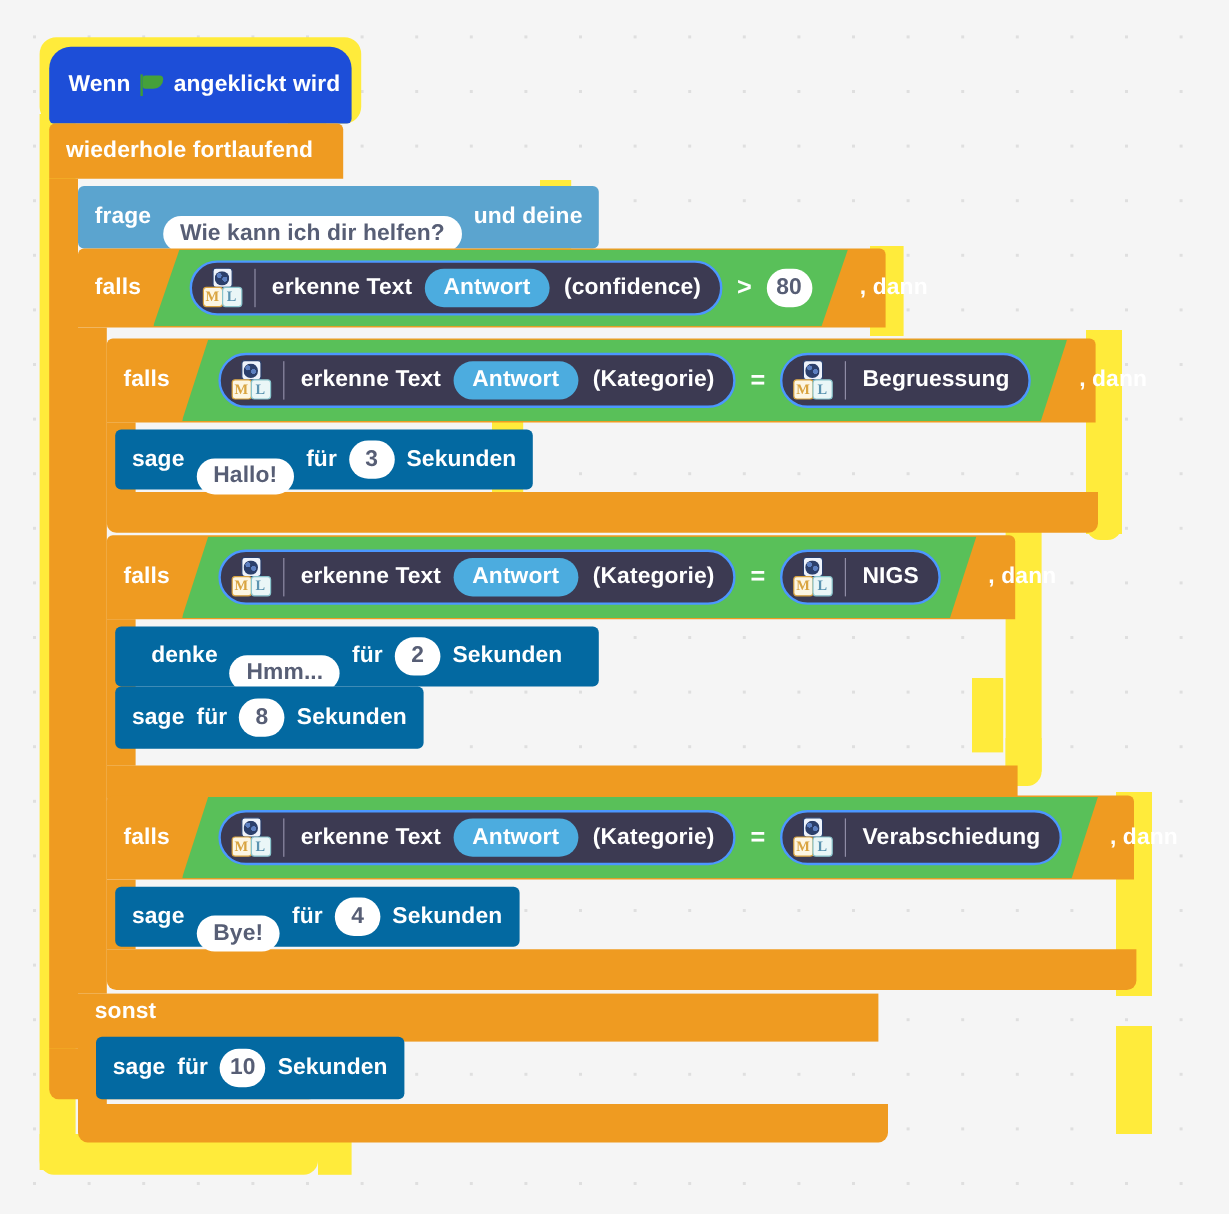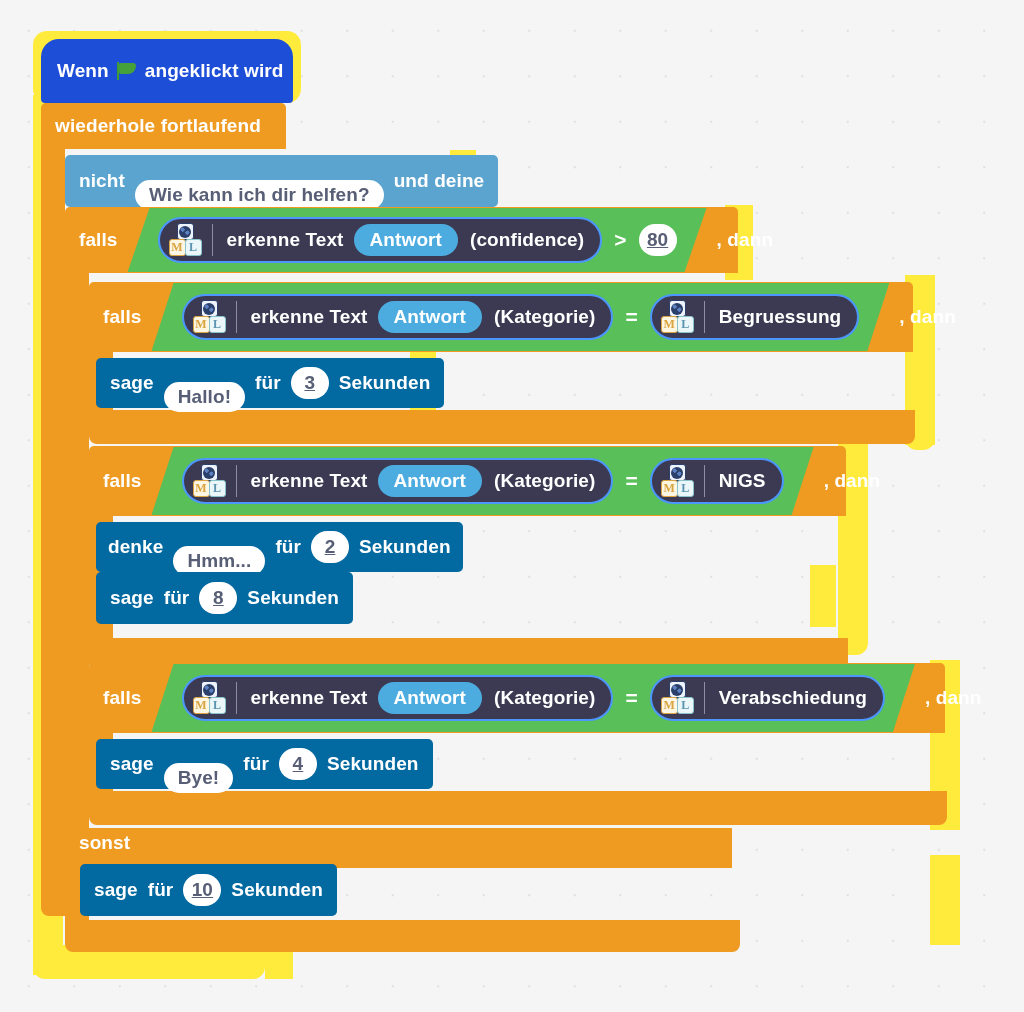--- a/index.html
+++ b/index.html
@@ -58,21 +58,20 @@
     border-radius:999px;
     min-width:38px;
     height:32px;
     display:inline-flex;
     align-items:center;
     justify-content:center;
     font-size:19px;
     font-weight:bold;
     padding:0 8px;
     box-sizing:border-box;
-    text-decoration:underline;
   }
   .report-blue{
     background:#4cacdf;
     color:#fff;
     border-radius:999px;
     height:32px;
     display:inline-flex;
     align-items:center;
     padding:0 16px;
     font-size:19px;
@@ -175,21 +174,21 @@
     </div>
 
     <div class="c-control" style="width:24px;height:725px;"></div>
 
     <div class="c-control" style="position:relative;width:224px;height:42px;border-radius:0 0 8px 8px;">
       <span class="loop-arrow">⤷</span>
     </div>
   </div>
 
   <div class="blk c-sensing" style="position:absolute;left:65px;top:155px;height:52px;border-radius:5px;padding:0 14px;gap:10px;">
-    <span>nicht</span>
+    <span>frage</span>
     <span class="oval">Wie kann ich dir helfen?</span>
     <span>und deine</span>
   </div>
 
   <div style="position:absolute;left:65px;top:207px;">
 
     <div class="blk c-control" style="height:66px;border-radius:5px 5px 0 0;padding:0 16px 0 14px;gap:10px;width:673px;box-sizing:border-box;">
       <span>falls</span>
       <span class="hex" style="height:52px;">
         <span class="mlblock">
@@ -287,21 +286,21 @@
           <span class="divider"></span>
           <span>NIGS</span>
         </span>
       </span>
       <span>, dann</span>
     </div>
     <div class="c-control" style="width:24px;height:122px;"></div>
     <div class="c-control" style="width:759px;height:34px;border-radius:0 0 8px 8px;"></div>
   </div>
 
-  <div class="blk c-looks" style="position:absolute;left:96px;top:522px;height:50px;border-radius:5px;padding:0 12px;gap:10px;">
+  <div class="blk c-looks" style="position:absolute;left:96px;top:522px;height:50px;border-radius:5px;padding:0 30px;gap:10px;">
     <span>denke</span>
     <span class="oval">Hmm...</span>
     <span>für</span>
     <span class="num">2</span>
     <span>Sekunden</span>
   </div>
 
   <div class="blk c-looks" style="position:absolute;left:96px;top:572px;height:52px;border-radius:5px;padding:0 14px;gap:10px;">
     <span>sage</span>
     <span>für</span>

